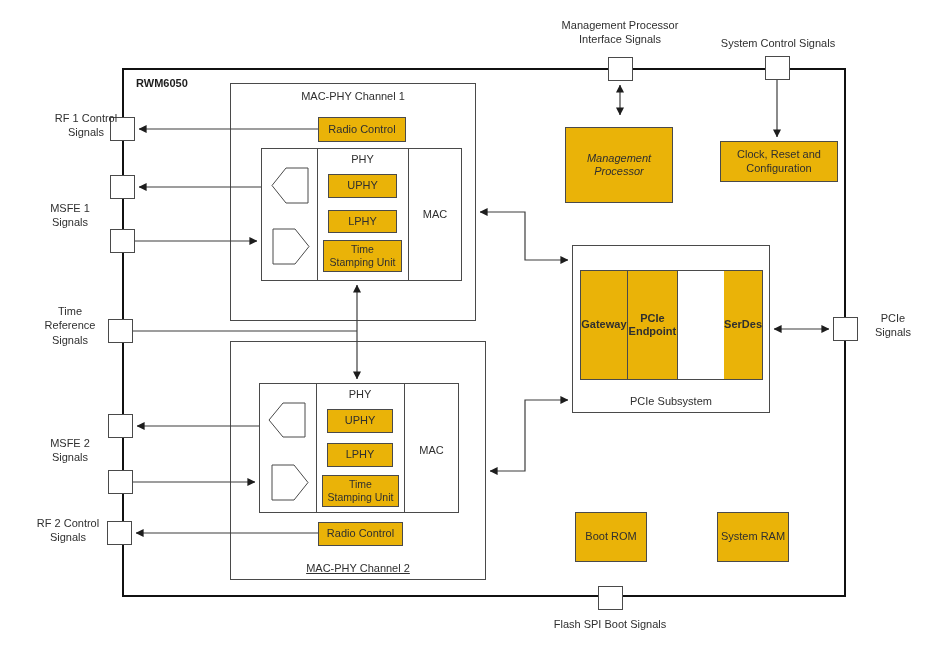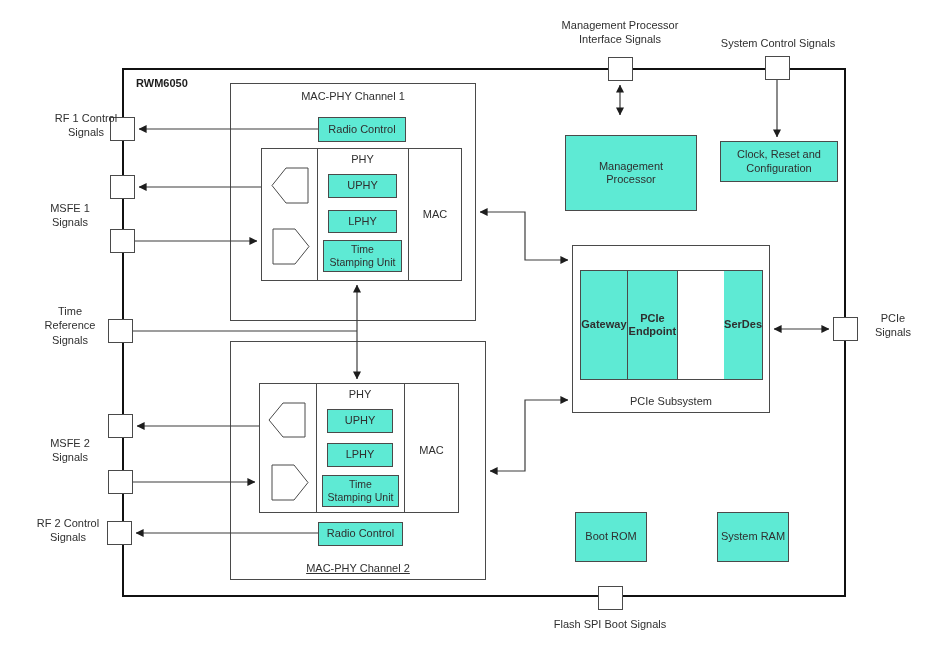--- a/index.html
+++ b/index.html
@@ -5,21 +5,21 @@
   html,body{margin:0;padding:0;background:#ffffff;}
   .stage{
     position:relative;width:950px;height:658px;background:#ffffff;
     font-family:"Liberation Sans","DejaVu Sans",sans-serif;
     font-size:11px;color:#2f2f2f;overflow:hidden;
   }
   .abs{position:absolute;box-sizing:border-box;}
   .chip{border:2px solid #111111;background:#ffffff;}
   .frame{border:1px solid #4a4a4a;background:#ffffff;}
   .box{
-    border:1px solid #4a4a4a;background:#5eead4;
+    border:1px solid #4a4a4a;background:#eab308;
     display:flex;align-items:center;justify-content:center;
     text-align:center;white-space:pre-line;line-height:1.22;
   }
   .lbl{
     text-align:center;white-space:pre-line;line-height:1.3;
     background:transparent;
   }
   .vdiv{background:#4a4a4a;width:1px;}
   .chipname{font-weight:bold;color:#1d1d1d;}
   .small{font-size:10.5px;}
@@ -54,21 +54,21 @@
   <div class="abs vdiv" style="left:316px;top:383px;height:130px;"></div>
   <div class="abs vdiv" style="left:404px;top:383px;height:130px;"></div>
   <div class="abs lbl" style="left:316px;top:387px;width:88px;">PHY</div>
   <div class="abs box" style="left:327px;top:409px;width:66px;height:24px;">UPHY</div>
   <div class="abs box" style="left:327px;top:443px;width:66px;height:24px;">LPHY</div>
   <div class="abs box small" style="left:322px;top:475px;width:77px;height:32px;">Time
 Stamping Unit</div>
   <div class="abs lbl" style="left:404px;top:443px;width:55px;">MAC</div>
   <div class="abs box" style="left:318px;top:522px;width:85px;height:24px;">Radio Control</div>
 
-  <div class="abs box" style="left:565px;top:135px;width:132px;height:76px;">Management
+  <div class="abs box" style="left:565px;top:127px;width:108px;height:76px;font-style:italic;">Management
 Processor</div>
   <div class="abs box" style="left:720px;top:141px;width:118px;height:41px;">Clock,  Reset and
 Configuration</div>
 
   <div class="abs frame" style="left:572px;top:245px;width:198px;height:168px;"></div>
   <div class="abs" style="left:580px;top:270px;width:183px;height:110px;display:flex;box-sizing:border-box;border:1px solid #4a4a4a;background:#fff;font-weight:bold;">
     <div class="box" style="width:65px;border:none;border-right:1px solid #4a4a4a;">Gateway</div>
     <div class="box" style="width:70px;border:none;border-right:1px solid #4a4a4a;">PCIe
 Endpoint</div>
     <div class="box" style="flex:1;border:none;margin-left:46px;">SerDes</div>

